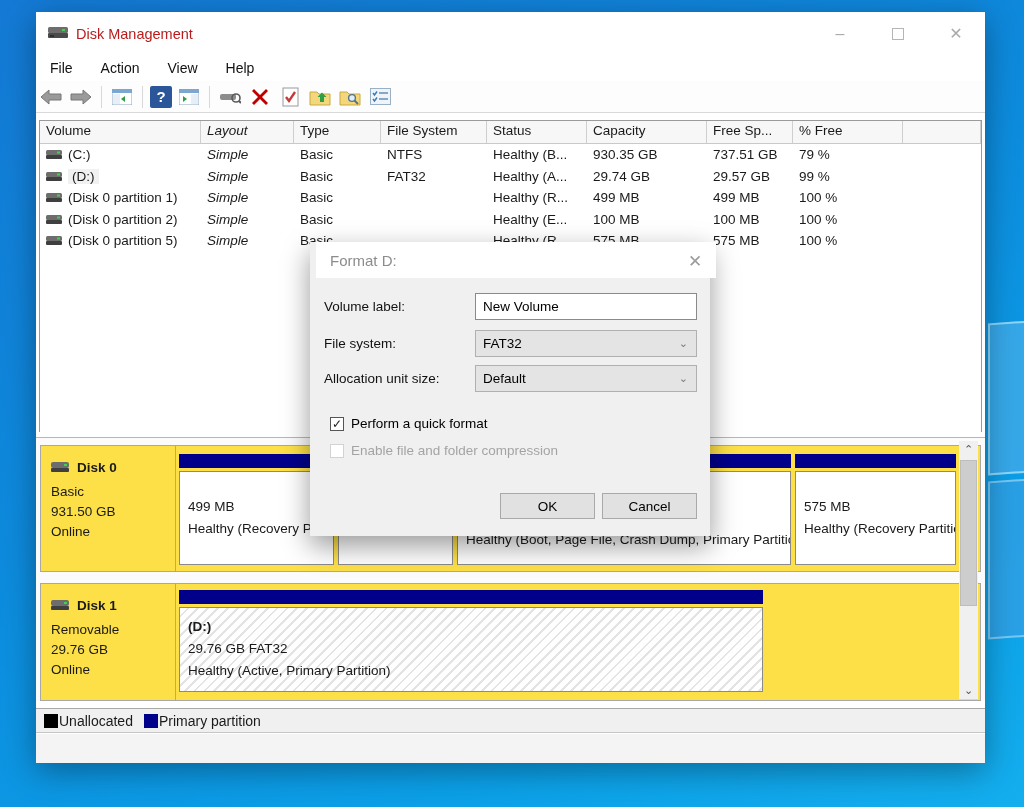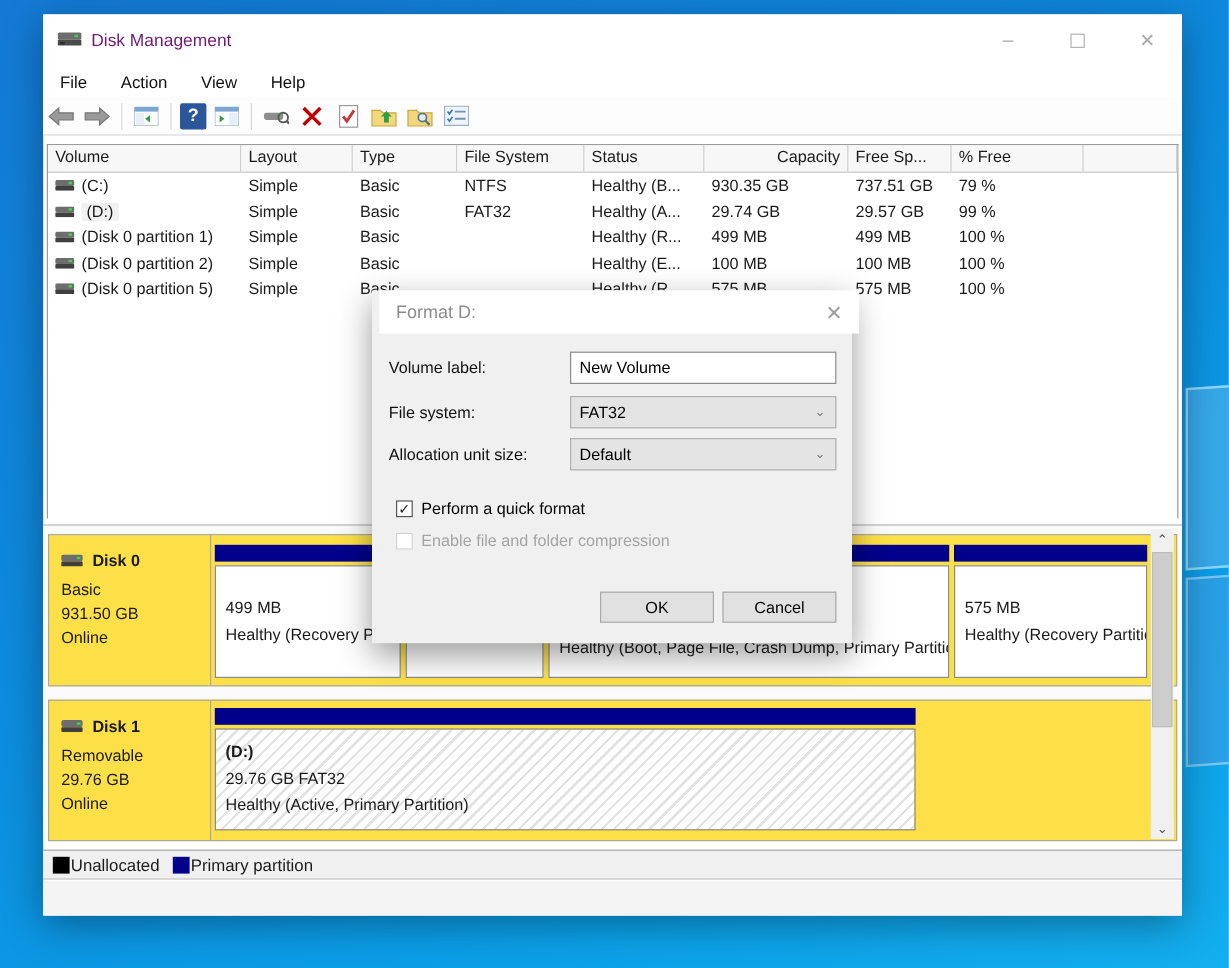--- a/index.html
+++ b/index.html
@@ -13,40 +13,40 @@
   .wp-pane { position:absolute; background:rgba(62,170,233,.85); border:2px solid rgba(150,220,250,.9); transform:skewY(-4deg); }
   .wp-pane2 { position:absolute; background:rgba(52,160,228,.75); border:2px solid rgba(140,210,248,.8); transform:skewY(-4deg); }
 
   .window {
     position:absolute; left:36px; top:12px; width:949px; height:751px;
     background:#ffffff; box-shadow:0 8px 30px rgba(0,0,0,.35);
     font-size:13.5px; color:#1a1a1a;
   }
   
   .titlebar { position:absolute; left:0; top:0; width:100%; height:43px; background:#fff; display:flex; align-items:center; }
-  .title-text { color:#701a75; font-size:14.5px; margin-left:8px; }
+  .title-text { color:#b91c1c; font-size:14.5px; margin-left:8px; }
   .title-icon { margin-left:12px; }
   .win-controls { position:absolute; right:0; top:0; height:43px; display:flex; }
   .win-btn { width:58px; height:43px; display:flex; align-items:center; justify-content:center; color:#a9a9a9; font-size:16px; }
   .win-btn .box { width:12px; height:12px; border:1px solid #b5b5b5; }
   
   .menubar { position:absolute; left:0; top:43px; width:100%; height:26px; display:flex; align-items:center; background:#fff; font-size:14px; }
   .menu-item { padding:3px 10px; margin-right:8px; color:#111; }
   .menu-item:first-child { margin-left:4px; }
   
   .toolbar { position:absolute; left:0; top:69px; width:100%; height:32px; background:#fdfdfd; display:flex; align-items:center; border-bottom:1px solid #d9d9d9; }
   .tb-icon { width:26px; height:24px; display:flex; align-items:center; justify-content:center; margin:0 2px; }
   .tb-sep { width:1px; height:22px; background:#d8d8d8; margin:0 5px; }
   
   .vol-table { position:absolute; left:3px; top:108px; width:943px; height:312px; background:#fff; border:1px solid #9a9a9a; border-bottom:none; }
   .vt-header { display:flex; height:23px; background:#f7f7f7; border-bottom:1px solid #c9c9c9; font-size:13.5px; }
   .vt-hcell { padding:2px 6px; border-right:1px solid #cfcfcf; overflow:hidden; white-space:nowrap; }
   .vt-row { display:flex; height:21.5px; align-items:center; font-size:13.5px; }
   .vt-cell { padding:0 6px; overflow:hidden; white-space:nowrap; display:flex; align-items:center; height:100%; }
-  .c0{width:161px;} .c1{width:93px;} .c2{width:87px;} .c3{width:106px;} .c4{width:100px;} .c5{width:120px;text-align:right;} .c6{width:86px;} .c7{width:110px;} .c8{flex:1;}
+  .c0{width:161px;} .c1{width:93px;font-style:italic;} .c2{width:87px;} .c3{width:106px;} .c4{width:100px;} .c5{width:120px;} .c6{width:86px;} .c7{width:110px;} .c8{flex:1;}
   .disk-mini { margin-right:6px; flex:0 0 auto; }
   .sel-faint { background:#f1f1f1; padding:0 4px; }
   
   .disk-view { position:absolute; left:0; top:425px; width:949px; height:264px; background:#fbfbfb; border-top:1px solid #b6b6b6; }
   .disk-row { position:absolute; left:4px; width:941px; border:1px solid #a8a8a8; background:#fde047; }
   .disk-row.r0 { top:7px; height:127px; }
   .disk-row.r1 { top:145px; height:118px; }
   .disk-left { position:absolute; left:0; top:0; width:135px; height:100%; border-right:1px solid #a8a8a8; padding:12px 10px 0 10px; font-size:13.5px; line-height:20px; }
   .disk-left .dname { font-weight:bold; display:flex; align-items:center; gap:8px; margin-bottom:4px; }
   .partition { position:absolute; top:8px; bottom:6px; }

